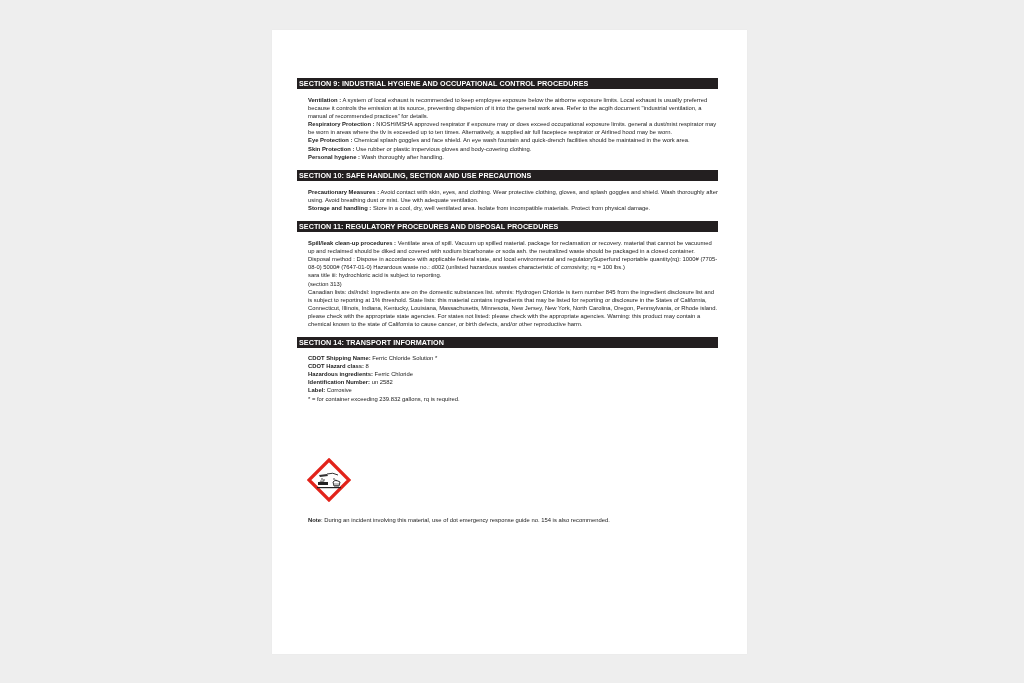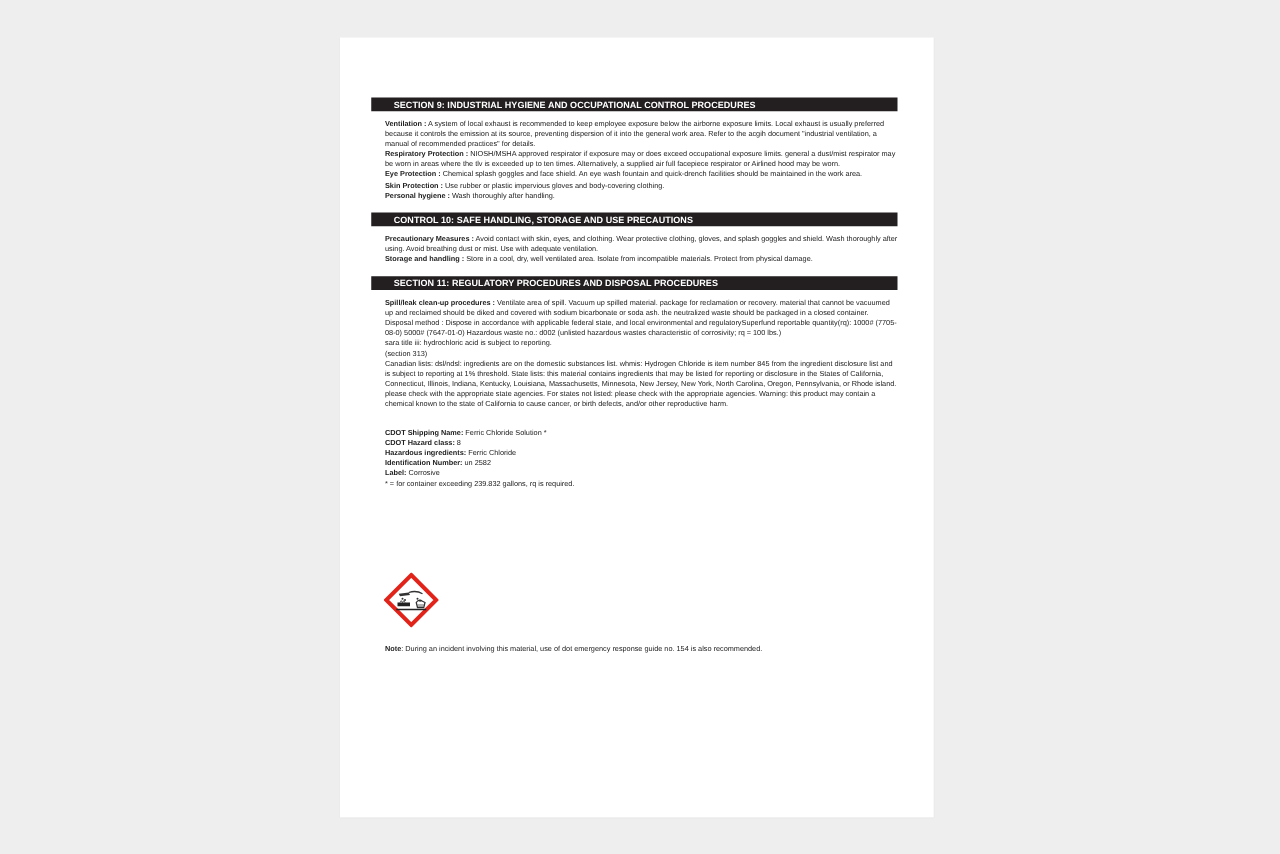--- a/index.html
+++ b/index.html
@@ -23,21 +23,21 @@
       left: 25px; top: 48px;
       width: 421px;
     }
     .section-header {
       background: #231f20;
       color: #ffffff;
       font-weight: bold;
       font-size: 7.2px;
       line-height: 11px;
       height: 11px;
-      padding-left: 18px;
+      padding-left: 2px;
       letter-spacing: 0.05px;
       white-space: nowrap;
       overflow: hidden;
     }
     .section-body {
       padding-left: 11px;
       padding-right: 0;
       font-size: 5.85px;
       line-height: 8.1px;
       color: #222;
@@ -73,39 +73,40 @@
       <div class="section-body s9-body">
         <p><span class="label">Ventilation :</span><span> A system of local exhaust is recommended to keep employee exposure below the airborne exposure limits. Local exhaust is usually preferred because it controls the emission at its source, preventing dispersion of it into the general work area. Refer to the acgih document "industrial ventilation, a manual of recommended practices" for details.</span></p>
         <p><span class="label">Respiratory Protection :</span><span>  NIOSH/MSHA approved respirator if exposure may or does exceed occupational exposure limits.  general a dust/mist respirator may be worn in areas where the tlv is exceeded up to ten times. Alternatively, a supplied air full facepiece respirator or Airlined hood may be worn.</span></p>
         <p><span class="label">Eye Protection :</span><span> Chemical splash goggles and face shield. An eye wash fountain and quick-drench facilities should be maintained in the work area.</span></p>
         <p><span class="label">Skin Protection :</span><span> Use rubber or plastic impervious gloves and body-covering clothing.</span></p>
         <p><span class="label">Personal hygiene :</span><span> Wash thoroughly after handling.</span></p>
       </div>
     </div>
 
     <div>
-      <div class="section-header">CONTROL 10: SAFE HANDLING, STORAGE AND USE PRECAUTIONS</div>
+      <div class="section-header">SECTION 10: SAFE HANDLING, SECTION AND USE PRECAUTIONS</div>
       <div class="section-body s10-body">
         <p><span class="label">Precautionary Measures :</span><span> Avoid contact with skin, eyes, and clothing. Wear protective clothing, gloves, and splash goggles and shield. Wash thoroughly after using. Avoid breathing dust or mist. Use with adequate ventilation.</span></p>
         <p><span class="label">Storage and handling :</span><span> Store in a cool, dry, well ventilated area. Isolate from incompatible materials. Protect from physical damage.</span></p>
       </div>
     </div>
 
     <div>
       <div class="section-header">SECTION 11: REGULATORY PROCEDURES AND DISPOSAL PROCEDURES</div>
       <div class="section-body s11-body">
         <p><span class="label">Spill/leak clean-up procedures :</span><span> Ventilate area of spill. Vacuum up spilled material.  package for reclamation or recovery.  material that cannot be vacuumed up and reclaimed should be diked and covered with sodium bicarbonate or soda ash. the neutralized waste should be packaged in a closed container.</span></p>
         <p><span class="label" style="font-weight:normal">Disposal method :</span><span> Dispose in accordance with applicable federal state, and local environmental and regulatorySuperfund reportable quantity(rq):  1000# (7705-08-0) 5000# (7647-01-0) Hazardous waste no.:  d002  (unlisted hazardous wastes characteristic of corrosivity; rq = 100 lbs.)</span></p>
         <p>sara title iii:  hydrochloric acid is subject to reporting.</p>
         <p>(section 313)</p>
         <p>Canadian lists: dsl/ndsl: ingredients are on the domestic substances list. whmis: Hydrogen Chloride is item number 845 from the ingredient disclosure list and is subject to reporting at 1% threshold. State lists: this material contains ingredients that may be listed for reporting or disclosure in the States of California, Connecticut, Illinois, Indiana, Kentucky, Louisiana, Massachusetts, Minnesota, New Jersey, New York, North Carolina, Oregon, Pennsylvania, or Rhode island. please check with the appropriate state agencies. For states not listed: please check with the appropriate agencies. Warning:  this product may contain a chemical known to the state of California to cause cancer, or birth defects, and/or other reproductive harm.</p>
       </div>
     </div>
 
     <div>
+      <div class="section-header">SECTION 14: TRANSPORT INFORMATION</div>
       <div class="section-body s14-body">
         <p><span class="label">CDOT Shipping Name:</span><span>  Ferric Chloride Solution *</span></p>
         <p><span class="label">CDOT Hazard class:</span><span>  8</span></p>
         <p><span class="label">Hazardous ingredients:</span><span> Ferric Chloride</span></p>
         <p><span class="label">Identification Number:</span><span>  un 2582</span></p>
         <p><span class="label">Label:</span><span>  Corrosive</span></p>
         <p>* = for container exceeding 239.832 gallons, rq is required.</p>
       </div>
     </div>
   </div>

